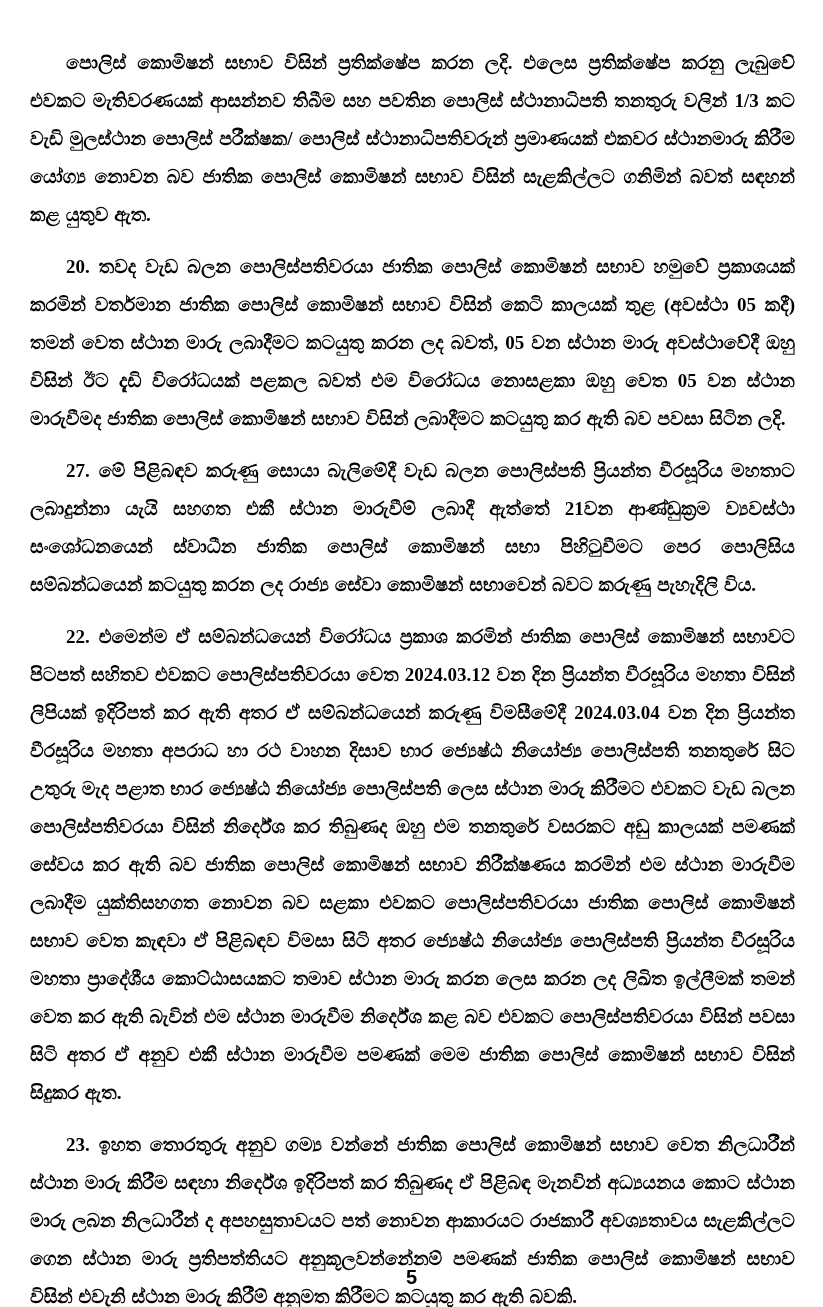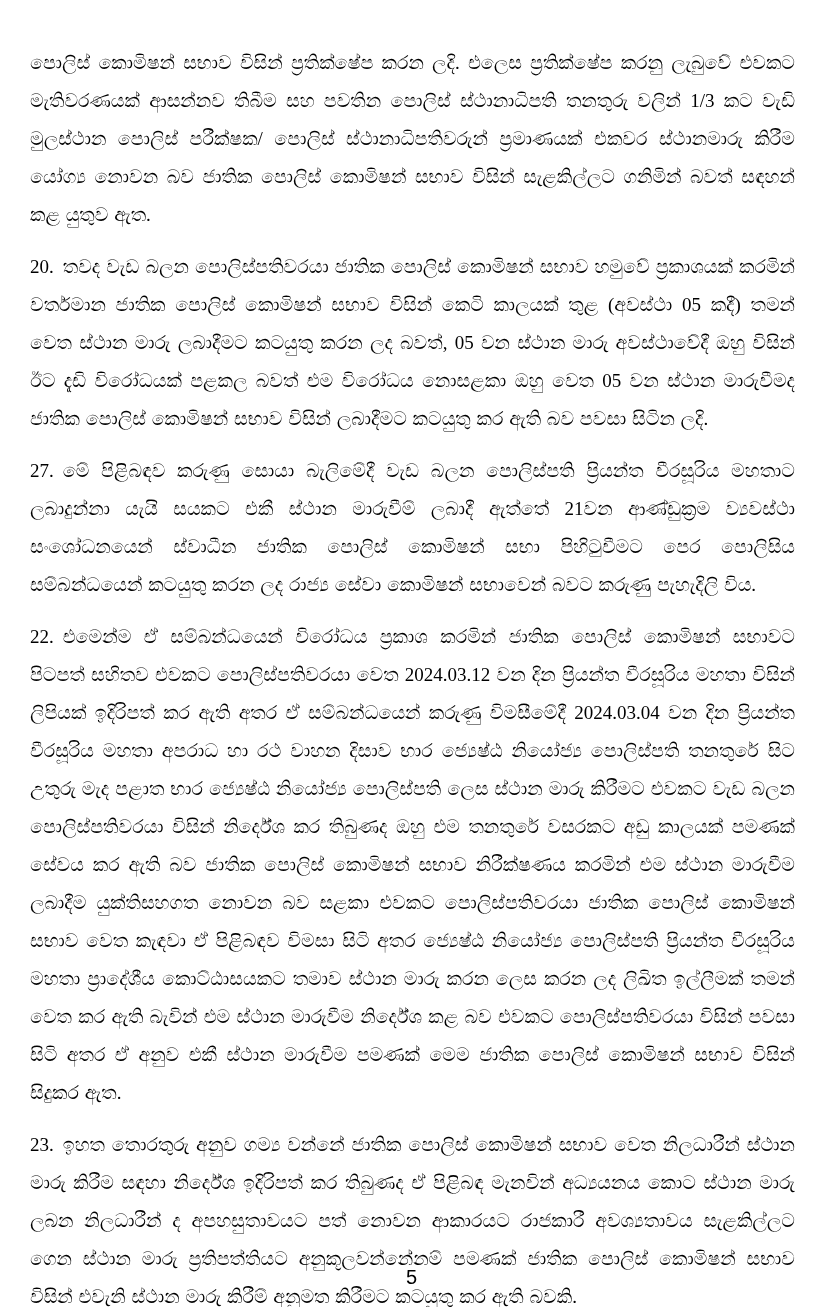--- a/index.html
+++ b/index.html
@@ -14,35 +14,37 @@
     overflow: hidden;
     font-family: "Liberation Serif", "DejaVu Serif", serif;
     color: #000000;
   }
   .page {
     width: 823px;
     height: 1307px;
     position: relative;
     background: #ffffff;
     box-sizing: border-box;
+    font-weight: bold;
   }
   .content {
     padding: 44px 28px 0 30px;
     box-sizing: border-box;
   }
   .para {
     margin: 0 0 14px 0;
     font-size: 19px;
     line-height: 38px;
     text-align: justify;
     text-justify: inter-word;
     word-spacing: 1px;
   }
   .pnum {
     padding-right: 9px;
+    margin-left: 36px;
   }
   .pnum:empty {
     padding-right: 0;
   }
   .footer {
     position: absolute;
     bottom: 18px;
     left: 0;
     right: 0;
     text-align: center;
@@ -54,21 +56,21 @@
 </head>
 <body>
 
 <div class="page">
   <div class="content">
 
     <p class="para"><span class="pnum"></span><span class="ptext">පොලිස් කොමිෂන් සභාව විසින් ප්‍රතික්ෂේප කරන ලදි.  එලෙස ප්‍රතික්ෂේප කරනු ලැබුවේ එවකට මැතිවරණයක් ආසන්නව තිබීම සහ පවතින පොලිස් ස්ථානාධිපති තනතුරු වලින් 1/3 කට වැඩි මුලස්ථාන පොලිස් පරීක්ෂක/ පොලිස් ස්ථානාධිපතිවරුන් ප්‍රමාණයක් එකවර ස්ථානමාරු කිරීම යෝග්‍ය නොවන බව ජාතික පොලිස් කොමිෂන් සභාව විසින්  සැළකිල්ලට ගනිමින්  බවත් සඳහන් කළ යුතුව ඇත.</span></p>
 
     <p class="para"><span class="pnum">20.</span><span class="ptext">තවද වැඩ බලන පොලිස්පතිවරයා  ජාතික පොලිස් කොමිෂන් සභාව හමුවේ ප්‍රකාශයක් කරමින් වර්තමාන ජාතික පොලිස් කොමිෂන් සභාව විසින්  කෙටි කාලයක් තුළ  (අවස්ථා 05 කදී) තමන් වෙත ස්ථාන මාරු ලබාදීමට කටයුතු කරන ලද බවත්, 05 වන ස්ථාන මාරු අවස්ථාවේදී ඔහු විසින් ඊට දැඩි විරෝධයක්  පළකල බවත් එම විරෝධය නොසළකා  ඔහු වෙත 05 වන ස්ථාන මාරුවීමද ජාතික පොලිස් කොමිෂන් සභාව විසින් ලබාදීමට කටයුතු කර ඇති බව පවසා සිටින ලදි.</span></p>
 
-    <p class="para"><span class="pnum">27.</span><span class="ptext">මේ පිළිබඳව කරුණු  සොයා බැලිමේදී වැඩ බලන පොලිස්පති ප්‍රියන්ත වීරසූරිය මහතාට ලබාදුන්නා යැයි සයකට එකී ස්ථාන මාරුවීම් ලබාදී ඇත්තේ 21වන ආණ්ඩුක්‍රම ව්‍යවස්ථා සංශෝධනයෙන් ස්වාධීන ජාතික පොලිස් කොමිෂන් සභා පිහිටුවීමට පෙර පොලිසිය සම්බන්ධයෙන්  කටයුතු කරන ලද රාජ්‍ය සේවා කොමිෂන් සභාවෙන් බවට  කරුණු පැහැදිලි විය.</span></p>
+    <p class="para"><span class="pnum">27.</span><span class="ptext">මේ පිළිබඳව කරුණු  සොයා බැලිමේදී වැඩ බලන පොලිස්පති ප්‍රියන්ත වීරසූරිය මහතාට ලබාදුන්නා යැයි සහගත එකී ස්ථාන මාරුවීම් ලබාදී ඇත්තේ 21වන ආණ්ඩුක්‍රම ව්‍යවස්ථා සංශෝධනයෙන් ස්වාධීන ජාතික පොලිස් කොමිෂන් සභා පිහිටුවීමට පෙර පොලිසිය සම්බන්ධයෙන්  කටයුතු කරන ලද රාජ්‍ය සේවා කොමිෂන් සභාවෙන් බවට  කරුණු පැහැදිලි විය.</span></p>
 
     <p class="para"><span class="pnum">22.</span><span class="ptext">එමෙන්ම ඒ  සම්බන්ධයෙන් විරෝධය ප්‍රකාශ කරමින් ජාතික පොලිස් කොමිෂන් සභාවට පිටපත් සහිතව එවකට පොලිස්පතිවරයා වෙත 2024.03.12 වන දින ප්‍රියන්ත වීරසූරිය මහතා විසින් ලිපියක් ඉදිරිපත් කර ඇති අතර ඒ සම්බන්ධයෙන් කරුණු විමසීමේදී 2024.03.04 වන දින ප්‍රියන්ත වීරසූරිය මහතා අපරාධ හා රථ වාහන  දිසාව භාර ජ්‍යෙෂ්ඨ නියෝජ්‍ය පොලිස්පති  තනතුරේ සිට උතුරු  මැද පළාත භාර ජ්‍යෙෂ්ඨ නියෝජ්‍ය පොලිස්පති ලෙස ස්ථාන මාරු කිරීමට එවකට වැඩ බලන පොලිස්පතිවරයා විසින් නිර්දේශ කර තිබුණද ඔහු එම තනතුරේ වසරකට අඩු කාලයක් පමණක් සේවය කර ඇති බව ජාතික පොලිස් කොමිෂන් සභාව නිරීක්ෂණය කරමින් එම ස්ථාන මාරුවීම ලබාදීම යුක්තිසහගත නොවන බව සළකා එවකට  පොලිස්පතිවරයා ජාතික පොලිස් කොමිෂන් සභාව වෙත කැඳවා  ඒ පිළිබඳව විමසා සිටි අතර  ජ්‍යෙෂ්ඨ නියෝජ්‍ය පොලිස්පති ප්‍රියන්ත වීරසූරිය  මහතා ප්‍රාදේශීය කොට්ඨාසයකට තමාව ස්ථාන මාරු කරන ලෙස කරන ලද ලිඛිත  ඉල්ලීමක් තමන් වෙත කර ඇති බැවින් එම ස්ථාන මාරුවීම නිර්දේශ කළ බව එවකට පොලිස්පතිවරයා විසින්  පවසා සිටි අතර ඒ අනුව එකී ස්ථාන මාරුවීම පමණක් මෙම ජාතික පොලිස් කොමිෂන් සභාව විසින් සිදුකර ඇත.</span></p>
 
     <p class="para"><span class="pnum">23.</span><span class="ptext">ඉහත තොරතුරු අනුව ගම්‍ය වන්නේ ජාතික පොලිස් කොමිෂන් සභාව වෙත නිලධාරීන් ස්ථාන මාරු කිරීම සඳහා නිර්දේශ ඉදිරිපත් කර  තිබුණද ඒ පිළිබඳ මැනවින්  අධ්‍යයනය කොට ස්ථාන මාරු ලබන නිලධාරීන් ද අපහසුතාවයට පත් නොවන ආකාරයට රාජකාරී  අවශ්‍යතාවය සැළකිල්ලට ගෙන ස්ථාන මාරු ප්‍රතිපත්තියට අනුකූලවන්නේනම් පමණක් ජාතික පොලිස් කොමිෂන් සභාව විසින් එවැනි ස්ථාන මාරු කිරීම්  අනුමත කිරීමට කටයුතු කර ඇති බවකි.</span></p>
 
   </div>
 
   <div class="footer">5</div>
 </div>
 

